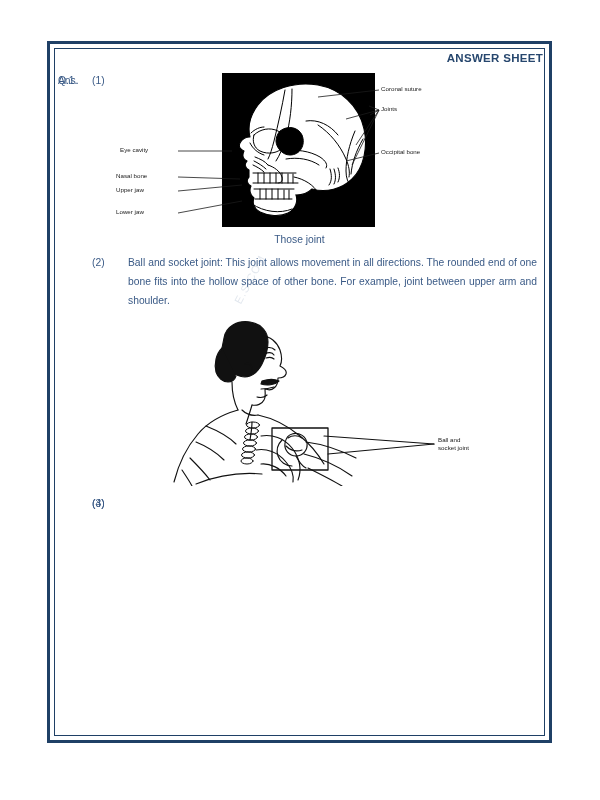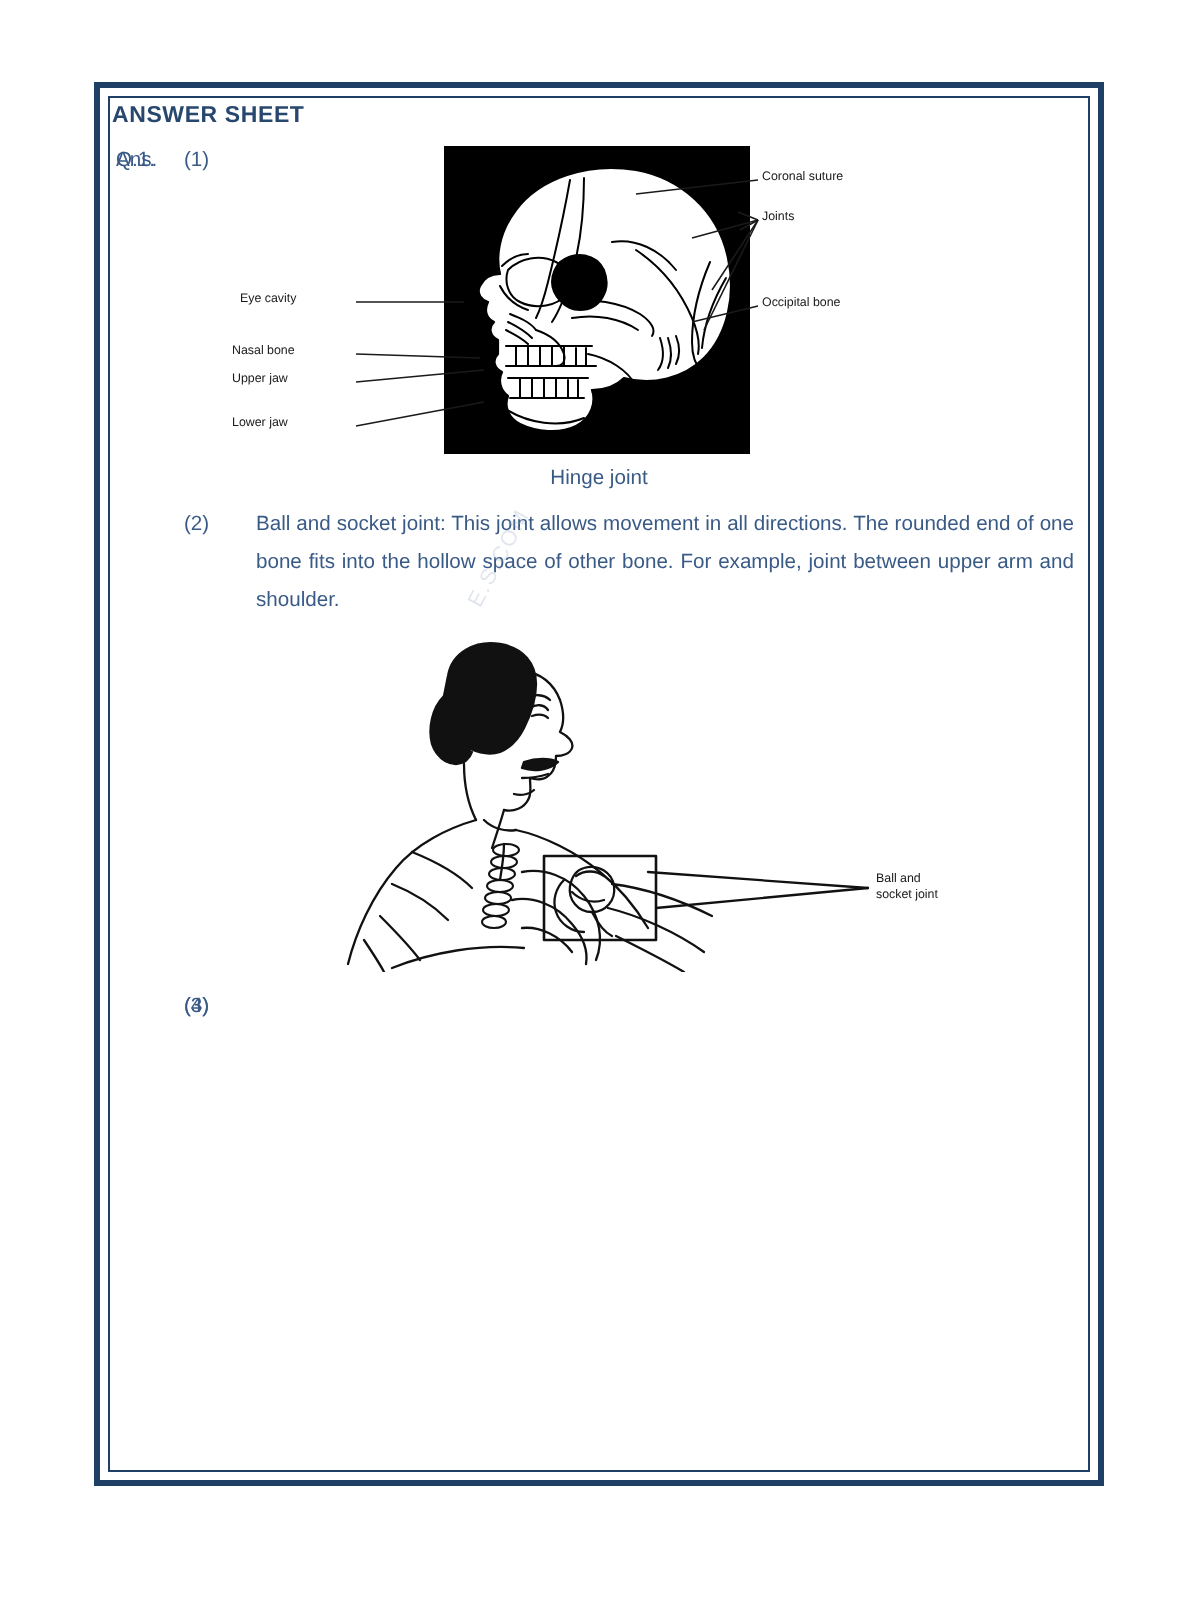--- a/index.html
+++ b/index.html
@@ -48,21 +48,21 @@
     position: absolute;
     left: 56px;
     top: 46px;
     width: 487px;
     height: 692px;
     overflow: hidden;
   }
 
   
   .doc-title {
-    text-align: left;
+    text-align: right;
     font-size: 11.5px;
     font-weight: bold;
     color: #27476e;
     letter-spacing: 0.3px;
     margin-top: 6px;
   }
 
   .qa-row {
     position: relative;
     margin-top: 9px;
@@ -278,21 +278,21 @@
 
       <span class="lbl" style="left:325px; top:12px;">Coronal suture</span>
       <span class="lbl" style="left:325px; top:32px;">Joints</span>
       <span class="lbl" style="left:325px; top:75px;">Occipital bone</span>
       <span class="lbl" style="left:64px;  top:73px;">Eye cavity</span>
       <span class="lbl" style="left:60px;  top:99px;">Nasal bone</span>
       <span class="lbl" style="left:60px;  top:113px;">Upper jaw</span>
       <span class="lbl" style="left:60px;  top:135px;">Lower jaw</span>
     </div>
 
-    <div class="fig-caption">Hinge joint</div>
+    <div class="fig-caption">Those joint</div>
 
     <div class="num-row">
       <span class="tag">(2)</span>
       <span>Ball and socket joint: This joint allows movement in all directions. The rounded end of one bone fits into the hollow space of other bone. For example, joint between upper arm and shoulder.</span>
     </div>
 
     <div id="shoulder-figure" class="figure-block">
       <svg viewBox="0 0 487 168">
         <g fill="none" stroke="#111111" stroke-width="1.15" stroke-linecap="round" stroke-linejoin="round">
 

